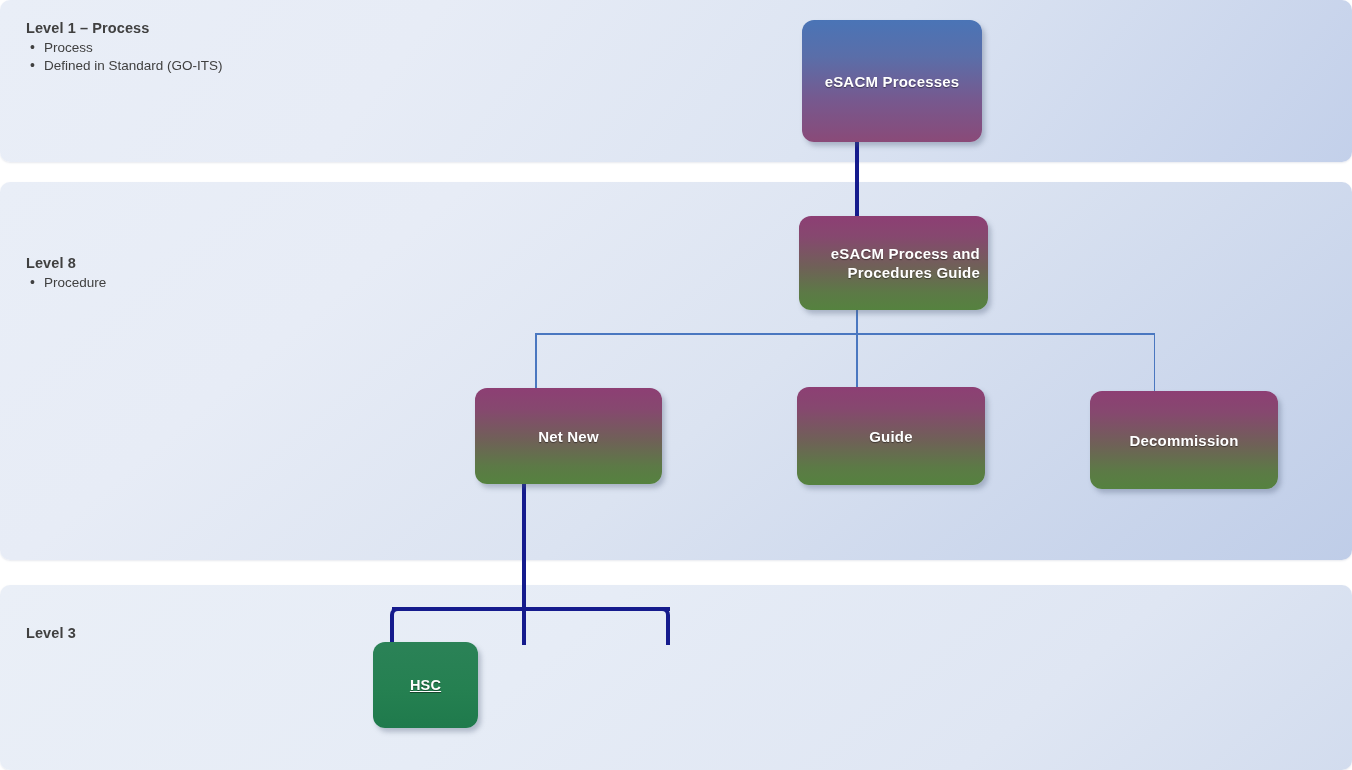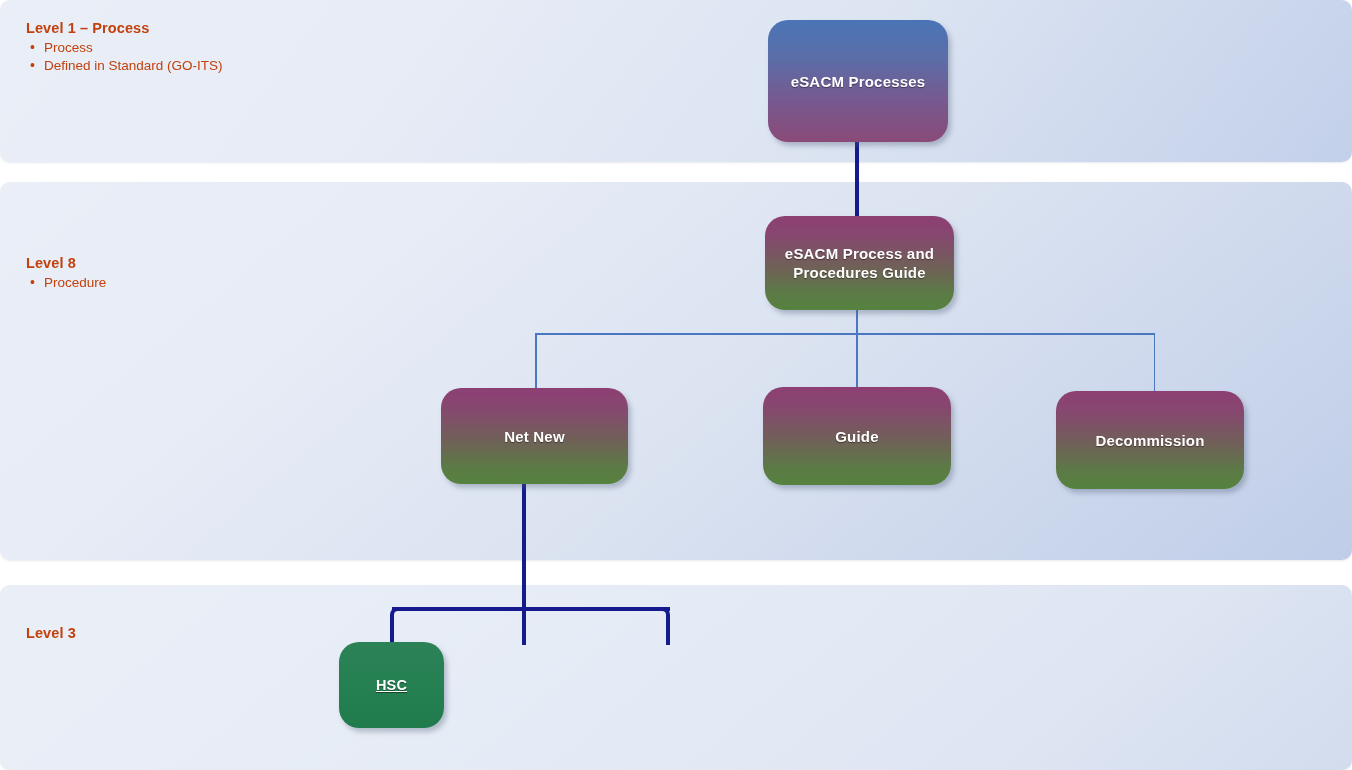--- a/index.html
+++ b/index.html
@@ -31,21 +31,21 @@
   }
   .band-1 { left: 0px;  top: 0px;   width: 1352px; height: 162px; }
   .band-2 { left: 0px;  top: 182px; width: 1352px; height: 378px;
             background: linear-gradient(140deg, #e9eef7 0%, #e7ecf6 26%, #dbe3f1 55%, #bfcde8 100%); }
   .band-3 { left: 0px;  top: 585px; width: 1352px; height: 185px;
             background: linear-gradient(140deg, #eaeff7 0%, #e6ecf6 40%, #dfe6f3 75%, #d2dcee 100%); }
 
   
   .legend {
     position: absolute;
-    color: #c2410c;
+    color: #404040;
   }
   .legend .lg-title {
     font-size: 14.5px;
     font-weight: bold;
     letter-spacing: 0.1px;
     margin: 0 0 2px 0;
     line-height: 17px;
   }
   .legend ul {
     list-style: none;
@@ -85,40 +85,42 @@
     position: absolute;
     border-color: #151b8d;
     border-style: solid;
     border-width: 0;
     box-sizing: border-box;
   }
 
   
   .node {
     position: absolute;
-    border-radius: 20px;
+    border-radius: 12px;
     display: flex;
     align-items: center;
     justify-content: center;
     text-align: center;
     color: #ffffff;
     font-weight: bold;
     font-size: 15px;
     line-height: 19px;
     letter-spacing: 0.2px;
     text-shadow: 0 1px 1px rgba(0,0,0,0.45);
     box-shadow: 3px 4px 5px rgba(80,95,120,0.35);
     box-sizing: border-box;
     padding: 20px 8px;
+    margin-left: 34px;
   }
   .grad-blue-purple {
     background: linear-gradient(180deg, #4a74b6 0%, #5a6ea9 30%, #76598f 65%, #8a4a78 100%);
   }
   .grad-purple-green {
     background: linear-gradient(180deg, #8d3f74 0%, #86486f 22%, #6f6157 55%, #5c7a46 82%, #55823f 100%);
+    text-align: right;
   }
   .solid-green {
     background: #2a8055;
     background: linear-gradient(180deg, #2b8257 0%, #258051 55%, #1f7a4c 100%);
   }
 
   .node-sm { font-size: 14.5px; }
 </style>
 </head>
 <body>

